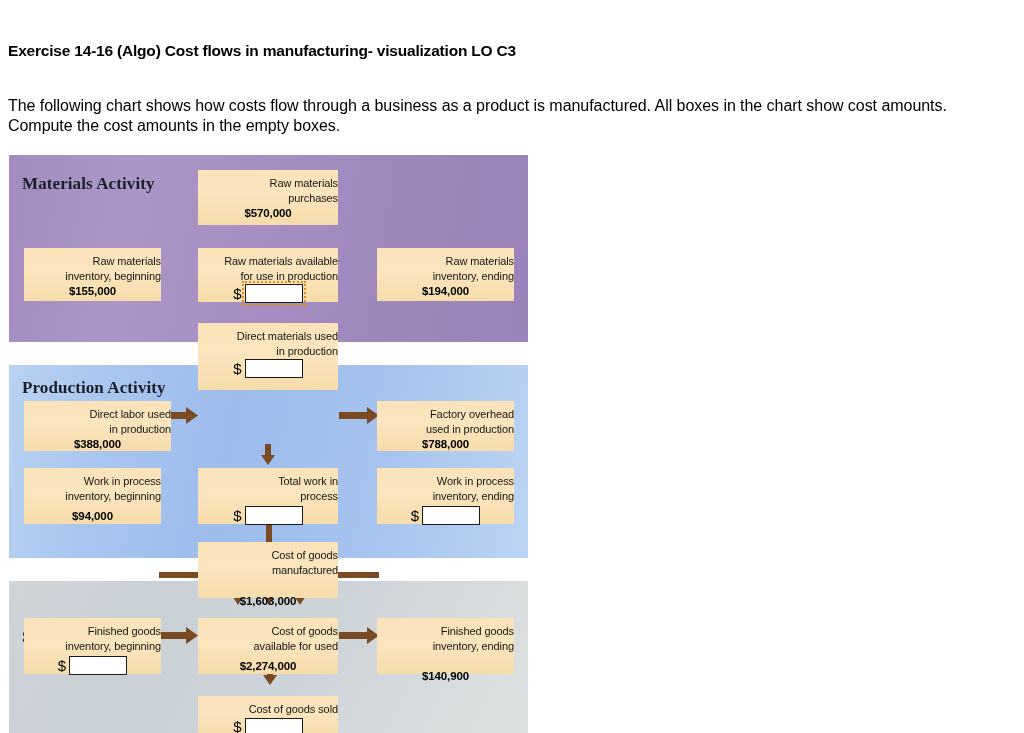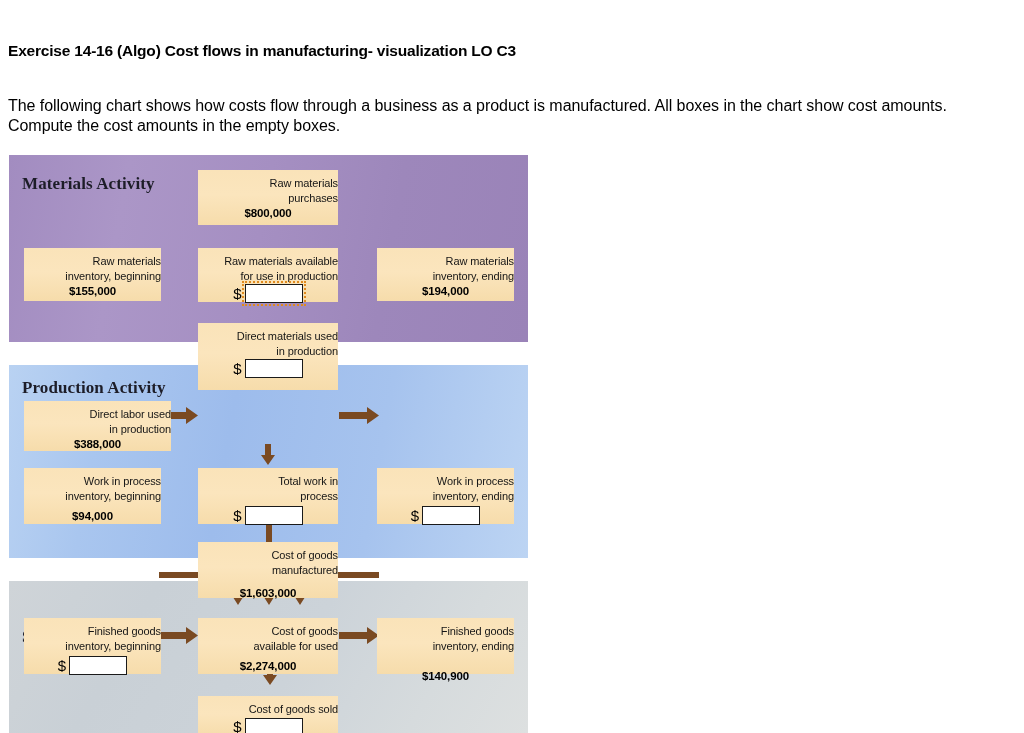--- a/index.html
+++ b/index.html
@@ -223,21 +223,21 @@
 
   <div class="arrow" style="left:261px; top:521px;">
     <svg width="18" height="22" viewBox="0 0 18 22">
       <path d="M6 0 h6 v11 h4 l-7 10 l-7 -10 h4 z" fill="#7a4a22"></path>
     </svg>
   </div>
 
   <div class="node" style="left:198px; top:27px; width:140px; height:55px;">
     <span class="nlabel">Raw materials</span>
     <span class="nlabel">purchases</span>
-    <span class="namount">$800,000</span>
+    <span class="namount">$570,000</span>
   </div>
 
   <div class="node" style="left:24px; top:105px; width:137px; height:53px;">
     <span class="nlabel">Raw materials</span>
     <span class="nlabel">inventory, beginning</span>
     <span class="namount">$155,000</span>
   </div>
 
   <div class="node" style="left:198px; top:105px; width:140px; height:54px;">
     <span class="nlabel">Raw materials available</span>
@@ -262,20 +262,25 @@
       <span class="answer-box"></span>
     </div>
   </div>
 
   <div class="node" style="left:24px; top:258px; width:147px; height:50px;">
     <span class="nlabel">Direct labor used</span>
     <span class="nlabel">in production</span>
     <span class="namount">$388,000</span>
   </div>
 
+  <div class="node" style="left:377px; top:258px; width:137px; height:50px;">
+    <span class="nlabel">Factory overhead</span>
+    <span class="nlabel">used in production</span>
+    <span class="namount">$788,000</span>
+  </div>
 
   <div class="node" style="left:24px; top:325px; width:137px; height:56px;">
     <span class="nlabel">Work in process</span>
     <span class="nlabel">inventory, beginning</span>
     <span class="namount" style="margin-top:5px;">$94,000</span>
   </div>
 
   <div class="node" style="left:198px; top:325px; width:140px; height:56px;">
     <span class="nlabel">Total work in</span>
     <span class="nlabel">process</span>
@@ -290,21 +295,21 @@
     <span class="nlabel">inventory, ending</span>
     <div class="input-row" style="margin-top:3px;">
       <span class="dollar">$</span>
       <span class="answer-box"></span>
     </div>
   </div>
 
   <div class="node" style="left:198px; top:399px; width:140px; height:56px;">
     <span class="nlabel">Cost of goods</span>
     <span class="nlabel">manufactured</span>
-    <span class="namount" style="margin-top:8px;">$1,603,000</span>
+    <span class="namount" style="margin-top:16px;">$1,603,000</span>
   </div>
 
   <div class="node" style="left:24px; top:475px; width:137px; height:56px;">
     <span class="nlabel">Finished goods</span>
     <span class="nlabel">inventory, beginning</span>
     <div class="input-row" style="margin-top:3px;">
       <span class="dollar">$</span>
       <span class="answer-box"></span>
     </div>
   </div>

